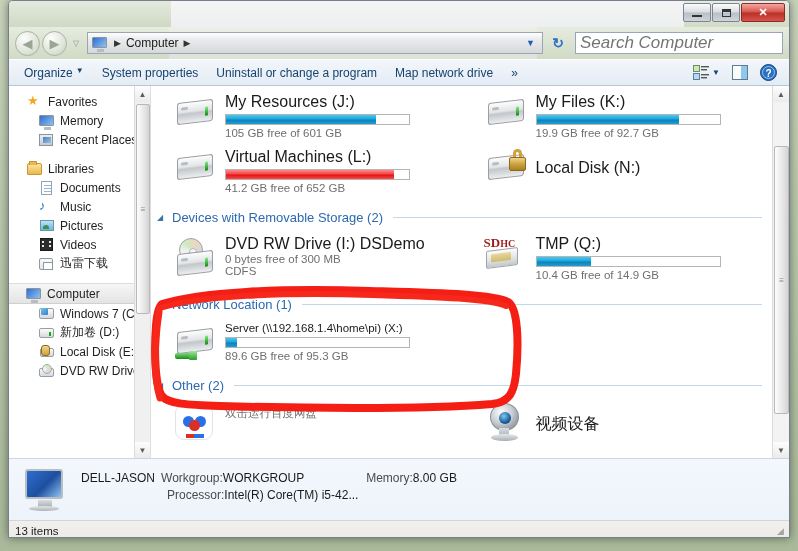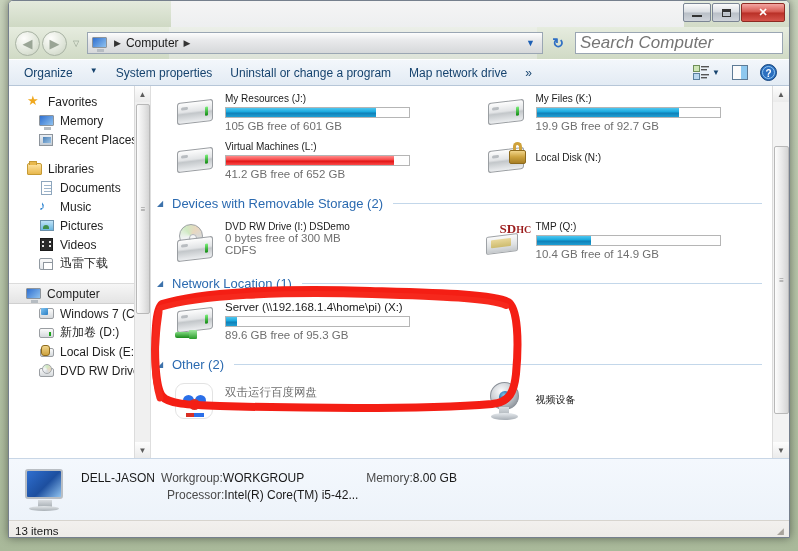--- a/index.html
+++ b/index.html
@@ -141,21 +141,21 @@
 
   
   #toolbar {
     height: 27px; background: linear-gradient(180deg,#f3f7fb,#e3ebf4);
     border-top: 1px solid #ffffff;
     border-bottom: 1px solid #b6c6d8;
     display: flex; align-items: center; padding: 0 6px;
   }
   .tbitem {
     font-size: 12px; color: #16436e; padding: 3px 9px; white-space: nowrap;
-    display: flex; align-items: flex-start; gap: 17px;
+    display: flex; align-items: flex-start; gap: 3px;
   }
   .tb-caret { font-size: 8px; color: #16436e; }
   #tb-spacer { flex: 1; }
   .tbicon { padding: 2px 6px; display: flex; align-items: center; gap: 3px; }
 
   
   #body { display: flex; height: 372px; background: #fff; }
 
   
   #navpane {
@@ -214,21 +214,21 @@
     display: flex; flex-wrap: wrap;
     padding: 2px 0 6px 0;
   }
   .tile {
     width: 50%; display: flex; align-items: flex-start;
     padding: 4px 4px 4px 22px; gap: 8px; min-height: 40px;
   }
   .tile.tall { min-height: 48px; }
   .tileicon { width: 44px; height: 40px; flex: none; position: relative; }
   .tiletext { padding-top: 1px; min-width: 0; flex: 1; }
-  .tname { font-size: 10px; color: #1a1a1a; white-space: nowrap; }
+  .tname { font-size: 16px; color: #1a1a1a; white-space: nowrap; }
   .tname.small { font-size: 11.5px; }
   .tsub { font-size: 11.5px; color: #6f6f6f; white-space: nowrap; }
   .tsub2 { font-size: 11.5px; color: #6f6f6f; }
   .meter {
     width: 185px; height: 11px; margin: 3px 0 2px 0;
     border: 1px solid #b5b5b5; background: #fefefe;
     position: relative; overflow: hidden;
   }
   .meter > i {
     display: block; height: 100%;
@@ -292,21 +292,21 @@
   .lock .shackle { position:absolute; left:4px; top:0; width:9px; height:10px;
     border:3px solid #cfa23c; border-bottom:none; border-radius:6px 6px 0 0; }
   .lock .bodyl { position:absolute; left:0; top:8px; width:17px; height:14px;
     background: linear-gradient(180deg,#f1d489,#cda33f 50%,#a87f25);
     border:1px solid #8d6a1d; border-radius:2px; }
   .cd { position:absolute; left:6px; top:4px; width:24px; height:24px; border-radius:50%;
     background: conic-gradient(from 180deg, #cfd3d6, #f2f4f5, #cfe9c2, #e9d7bf, #d6dadd, #cfd3d6);
     border:1px solid #9ea2a6; }
   .cd:after { content:""; position:absolute; left:9px; top:9px; width:6px; height:6px;
     background:#f5f6f7; border-radius:50%; border:1px solid #b2b6ba; }
-  .sdhc { position:absolute; left:16px; top:1px; font-size:13px; color:#9b1c1c;
+  .sdhc { position:absolute; left:0; top:1px; font-size:13px; color:#9b1c1c;
     font-weight:bold; font-family:"Liberation Serif", serif; }
   .sdhc small { font-size:10px; }
   .sdcard { position:absolute; left:2px; top:15px; width:32px; height:18px;
     background: linear-gradient(180deg,#fbfbfb,#dfe2e4 60%,#c4c8cb);
     border:1px solid #9ea2a6; border-radius:2px; transform: skewY(-7deg); }
   .sdcard:after { content:""; position:absolute; left:4px; top:3px; width:20px; height:8px;
     background: linear-gradient(180deg,#e9d89a,#cdbb6e); border-radius:1px; }
   .netplug { position:absolute; left:2px; bottom:1px; width:22px; height:9px; }
   .netplug i { position:absolute; left:0; top:2px; width:16px; height:6px;
     background: linear-gradient(180deg,#7ed97e,#1c8a1c); border-radius:2px; }

